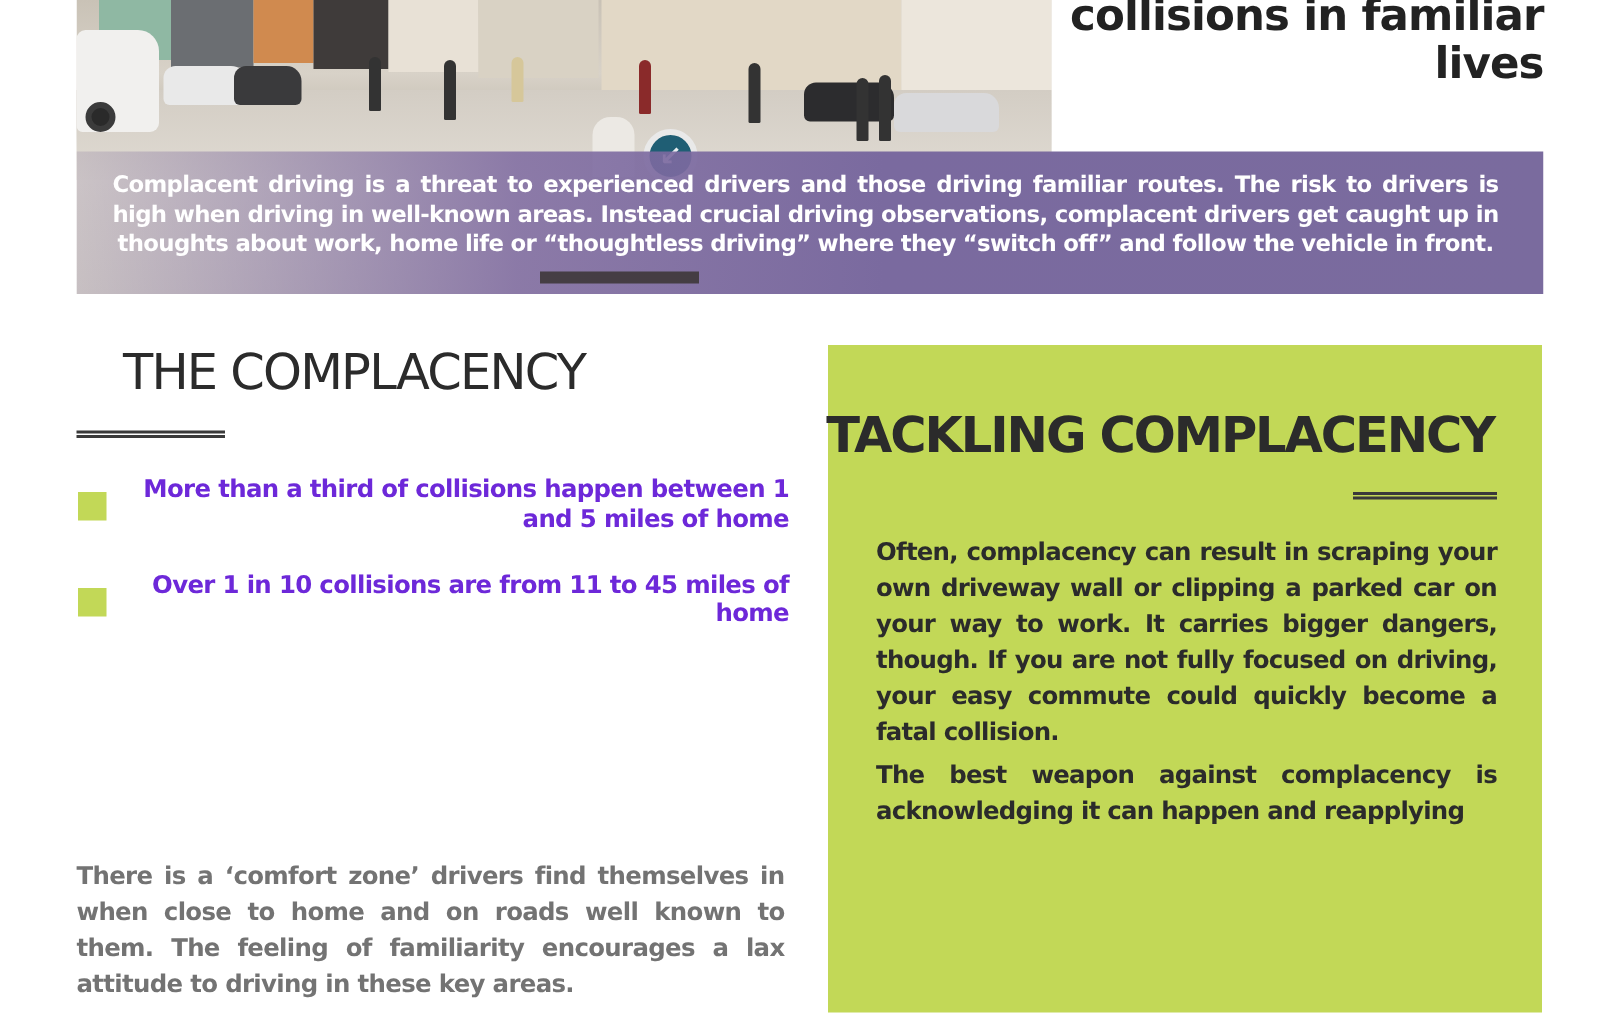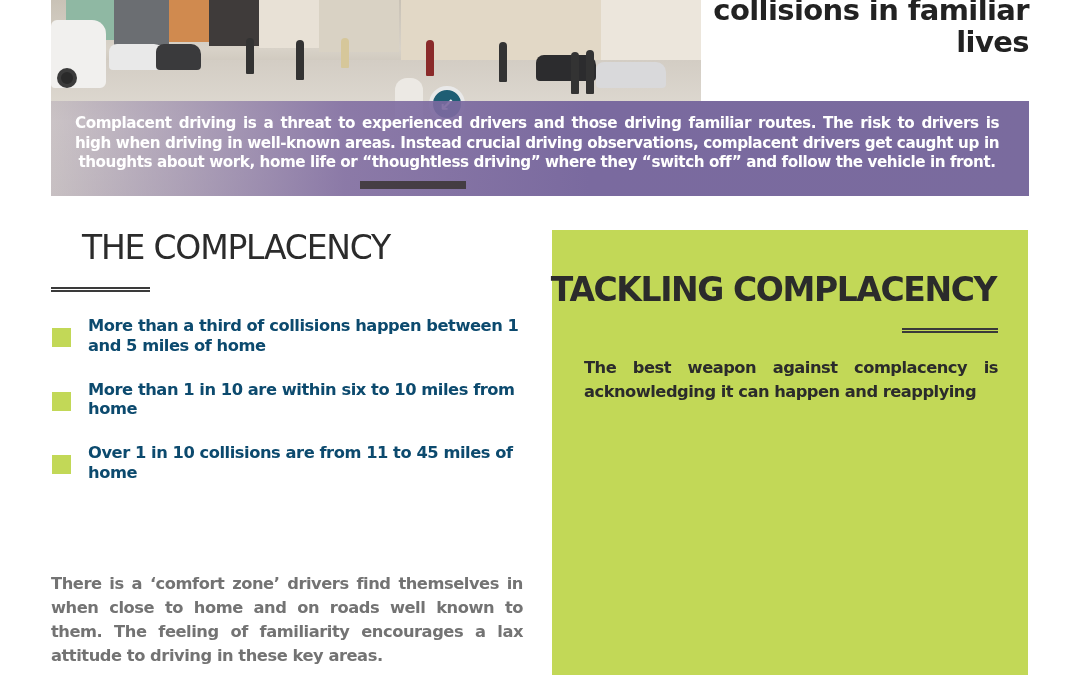--- a/index.html
+++ b/index.html
@@ -70,21 +70,21 @@
     font-family: "DejaVu Sans", sans-serif;
   }
   .stats-heading .bold { font-weight: 400; margin-left: 31px; }
   .stats-heading .light { font-weight: 400; }
   .rule { position: absolute; height: 5px; border-top: 2px solid #3a3a3a; border-bottom: 2px solid #3a3a3a; }
   .rule-left { left: 51px; top: 287px; width: 99px; }
 
   .stat-list { position: absolute; left: 51px; top: 316px; width: 475px; list-style: none; }
   .stat-item { position: relative; height: 63.5px; padding-left: 37px; }
   .stat-bullet { position: absolute; left: 1px; top: 12px; width: 19px; height: 19px; background: #c2d857; }
-  .stat-text { font-size: 16.3px; line-height: 19.5px; font-weight: 600; color: #0c4a6e; letter-spacing: -0.45px; }
+  .stat-text { font-size: 16.3px; line-height: 19.5px; font-weight: 600; color: #6d28d9; letter-spacing: -0.45px; text-align: right; }
 
   .comfort {
     position: absolute; left: 51px; top: 572px; width: 472px;
     font-size: 16.3px; line-height: 24px; font-weight: 600; color: #737373;
     text-align: justify; letter-spacing: -0.45px;
   }
 
   
   .tackle-box {
     position: absolute; left: 552px; top: 230px; width: 476px; height: 460px;
@@ -150,31 +150,28 @@
 </h2>
 <div class="rule rule-left"></div>
 
 <ul class="stat-list">
   <li class="stat-item">
     <span class="stat-bullet"></span>
     <p class="stat-text">More than a third of collisions happen between 1 and 5 miles of home</p>
   </li>
   <li class="stat-item">
     <span class="stat-bullet"></span>
-    <p class="stat-text">More than 1 in 10 are within six to 10 miles from home</p>
-  </li>
-  <li class="stat-item">
-    <span class="stat-bullet"></span>
     <p class="stat-text">Over 1 in 10 collisions are from 11 to 45 miles of home</p>
   </li>
 </ul>
 
 <p class="comfort">There is a ‘comfort zone’ drivers find themselves in when close to home and on roads well known to them. The feeling of familiarity encourages a lax attitude to driving in these key areas.</p>
 
 <section class="tackle-box">
   <h2 class="tackle-heading">
     <span class="bold">TACKLING</span><span> COMPLACENCY</span>
   </h2>
   <div class="rule rule-right"></div>
   <div class="tackle-body">
+    <p>Often, complacency can result in scraping your own driveway wall or clipping a parked car on your way to work. It carries bigger dangers, though. If you are not fully focused on driving, your easy commute could quickly become a fatal collision.</p>
     <p class="strong">The best weapon against complacency is acknowledging it can happen and reapplying</p>
   </div>
 </section>
 
 </body></html>

